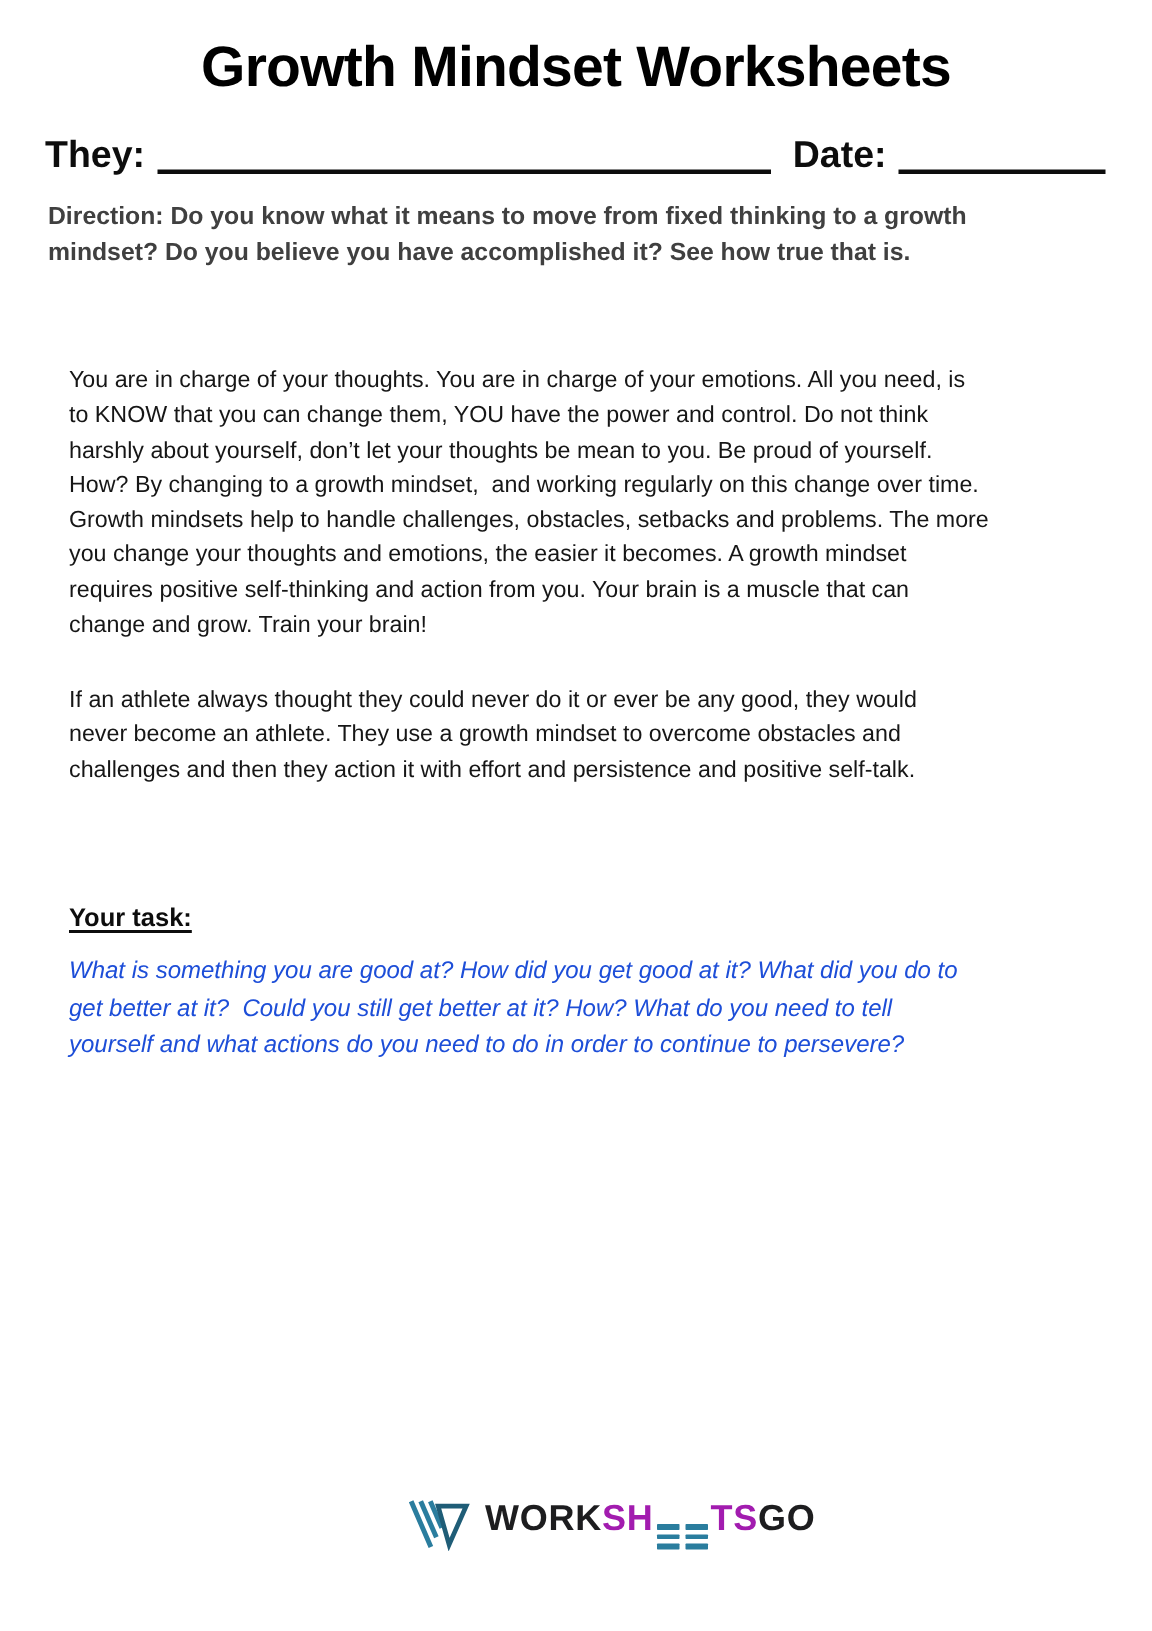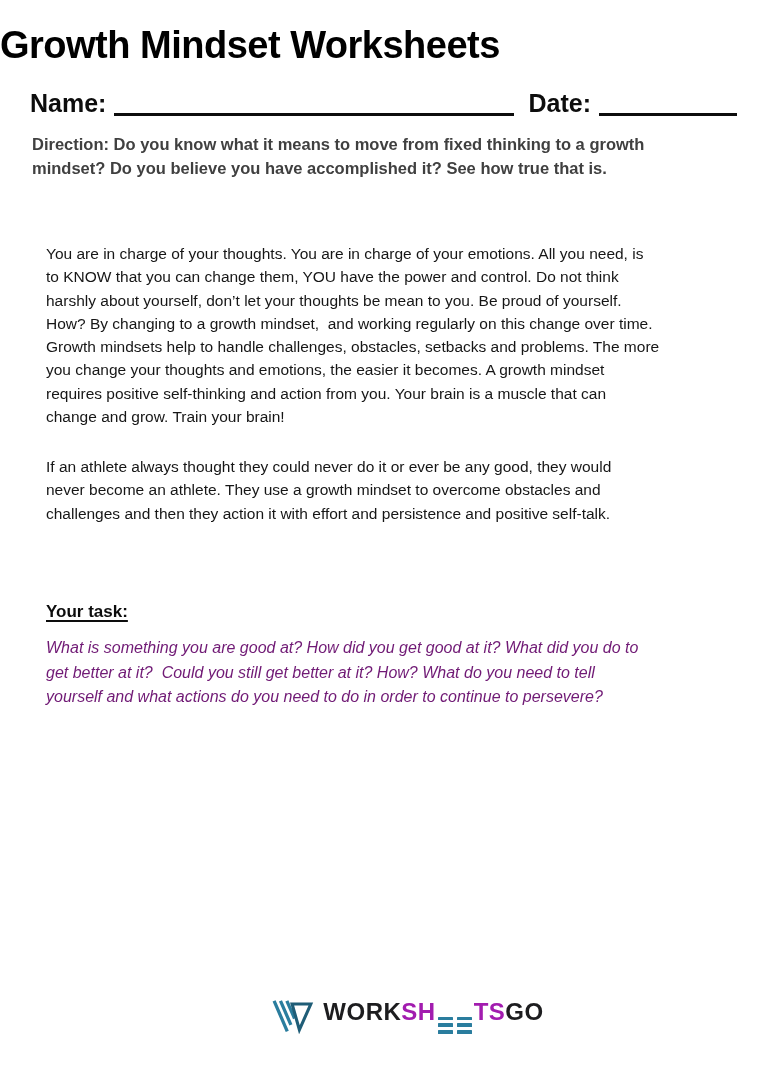--- a/index.html
+++ b/index.html
@@ -6,21 +6,21 @@
   .page{
     position:relative;
     width:768px;height:1087px;
     background:#ffffff;
     font-family:"Liberation Sans",sans-serif;
     color:#1a1a1a;
     overflow:hidden;
   }
   .title{
     position:absolute;top:24px;left:0;width:100%;
-    margin:0;text-align:left;
+    margin:0;text-align:center;
     font-size:38px;font-weight:800;letter-spacing:-0.5px;color:#000;
   }
   .name-row{
     position:absolute;left:30px;right:31px;top:90px;
     display:flex;align-items:flex-end;
   }
   .field-label{
     font-size:25px;font-weight:800;color:#0d0d0d;line-height:1.1;
     white-space:nowrap;
   }
@@ -44,21 +44,21 @@
   }
   .p1{top:242px;}
   .p2{top:455px;}
   .task-heading{
     position:absolute;left:46px;top:602px;margin:0;
     font-size:17px;font-weight:800;color:#0d0d0d;
     text-decoration:underline;text-underline-offset:3px;text-decoration-thickness:2px;
   }
   .task-prompt{
     position:absolute;left:46px;top:636px;width:712px;margin:0;
-    font-size:16px;font-style:italic;font-weight:500;line-height:24.5px;color:#701a75;
+    font-size:16px;font-style:italic;font-weight:500;line-height:24.5px;color:#1d4ed8;
     white-space:pre-wrap;
   }
   .footer{
     position:absolute;top:1000px;left:0;width:100%;
     display:flex;justify-content:center;align-items:center;gap:9px;padding-left:24px;
   }
   .logo-text{
     display:inline-flex;align-items:baseline;
     font-size:24px;font-weight:800;letter-spacing:0.5px;line-height:1;
   }
@@ -72,21 +72,21 @@
   .logo-e i{display:block;height:3.9px;background:#2a7d9e;border-radius:0.5px;}
 </style>
 </head>
 <body>
 
 <div class="page">
 
   <h1 class="title">Growth Mindset Worksheets</h1>
 
   <div class="name-row">
-    <span class="field-label">Name:</span>
+    <span class="field-label">They:</span>
     <span class="fill-line grow"></span>
     <span class="field-label date-label">Date:</span>
     <span class="fill-line date-line"></span>
   </div>
 
   <p class="direction">Direction: Do you know what it means to move from fixed thinking to a growth
 mindset? Do you believe you have accomplished it? See how true that is.</p>
 
   <p class="body-par p2">If an athlete always thought they could never do it or ever be any good, they would
 never become an athlete. They use a growth mindset to overcome obstacles and

